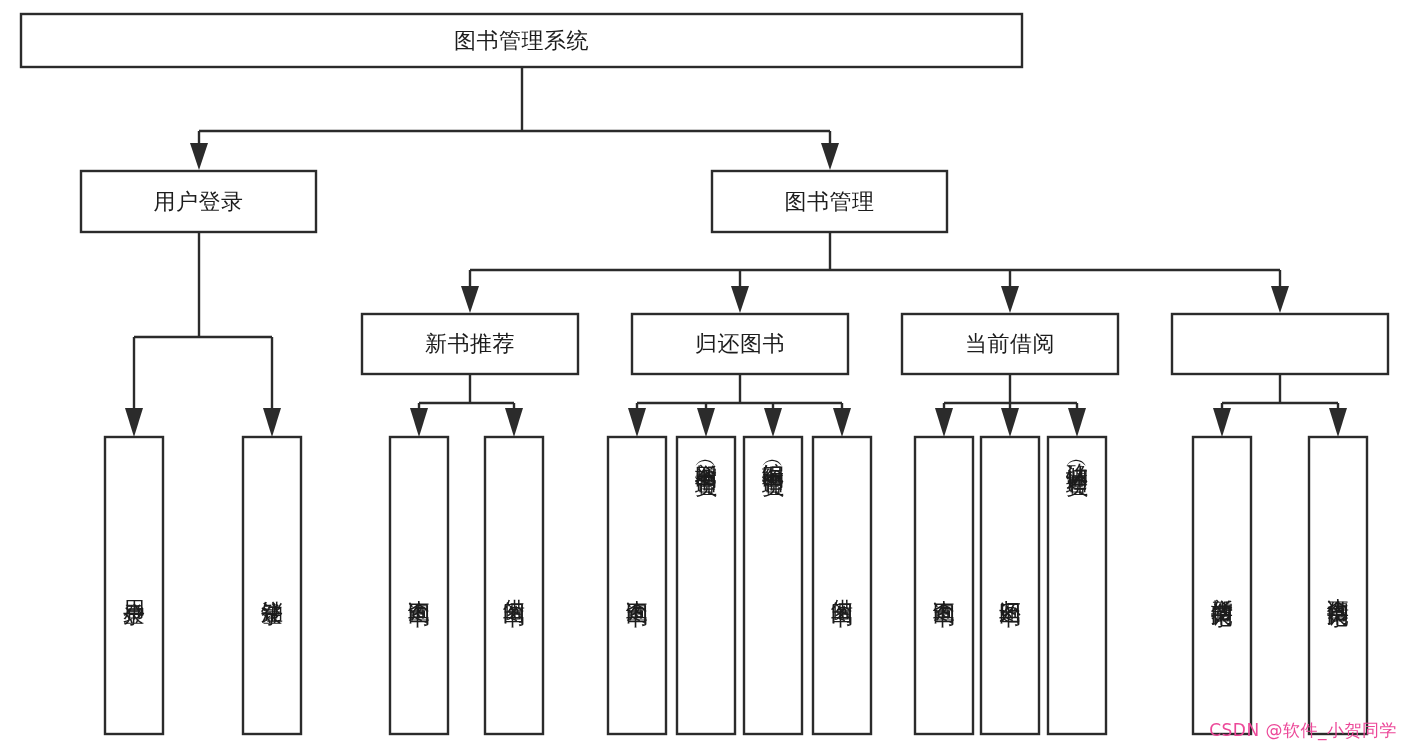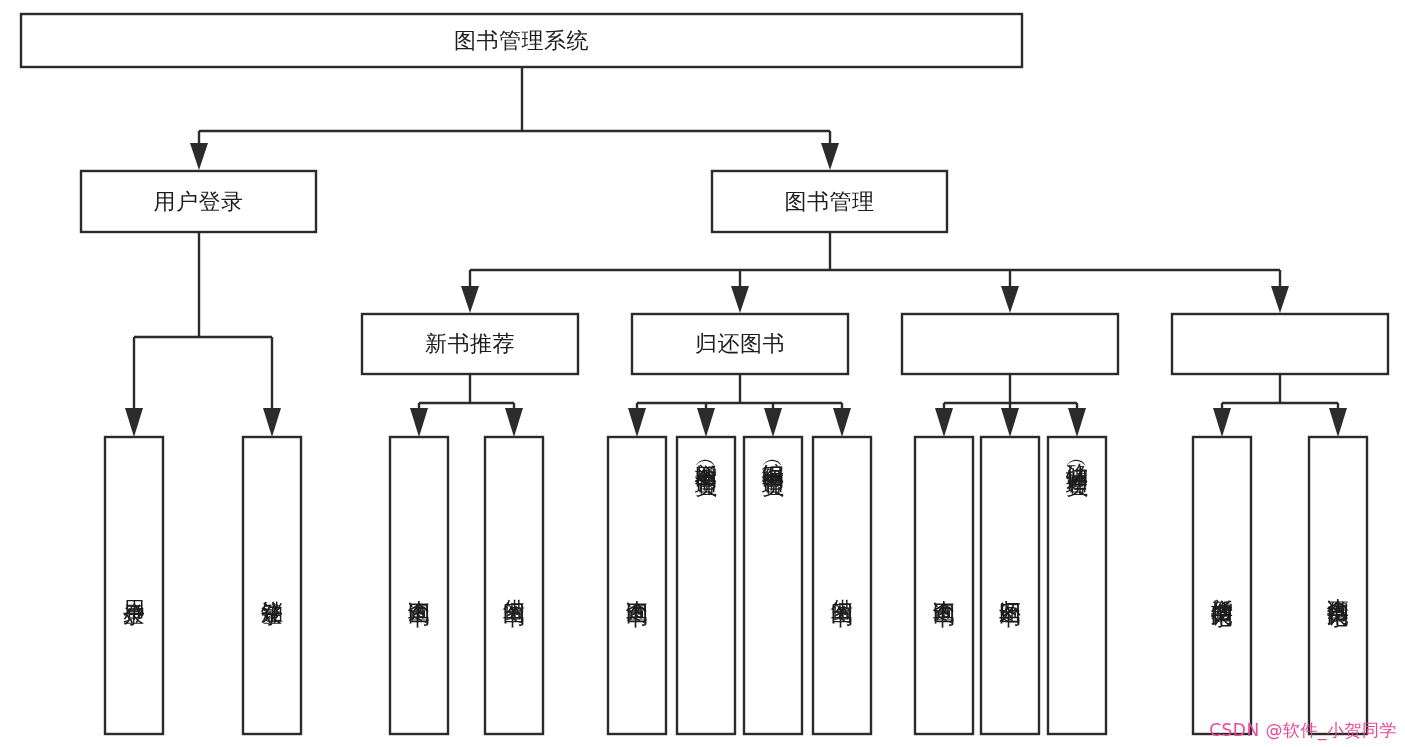--- a/index.html
+++ b/index.html
@@ -173,20 +173,21 @@
 
   </svg>
 
   <div class="node-label-h" style="left:21px; top:14px; width:1001px; height:53px;">图书管理系统</div>
 
   <div class="node-label-h" style="left:81px; top:171px; width:235px; height:61px;">用户登录</div>
   <div class="node-label-h" style="left:712px; top:171px; width:235px; height:61px;">图书管理</div>
 
   <div class="node-label-h" style="left:362px; top:314px; width:216px; height:60px;">新书推荐</div>
   <div class="node-label-h" style="left:632px; top:314px; width:216px; height:60px;">归还图书</div>
+  <div class="node-label-h" style="left:902px; top:314px; width:216px; height:60px;">当前借阅</div>
 
   <div class="node-label-v" style="left:105px; top:437px; width:58px; height:297px;">用户登录</div>
   <div class="node-label-v" style="left:243px; top:437px; width:58px; height:297px;">注销登录</div>
 
   <div class="node-label-v" style="left:390px; top:437px; width:58px; height:297px;">查询图书</div>
   <div class="node-label-v" style="left:485px; top:437px; width:58px; height:297px;">借阅图书</div>
 
   <div class="node-label-v" style="left:608px; top:437px; width:58px; height:297px;">查询图书</div>
   <div class="node-label-v" style="left:677px; top:437px; width:58px; height:297px; justify-content:flex-start; padding-top:8px; box-sizing:border-box;">新增图书（管理员）</div>
   <div class="node-label-v" style="left:744px; top:437px; width:58px; height:297px; justify-content:flex-start; padding-top:8px; box-sizing:border-box;">编辑图书（管理员）</div>

